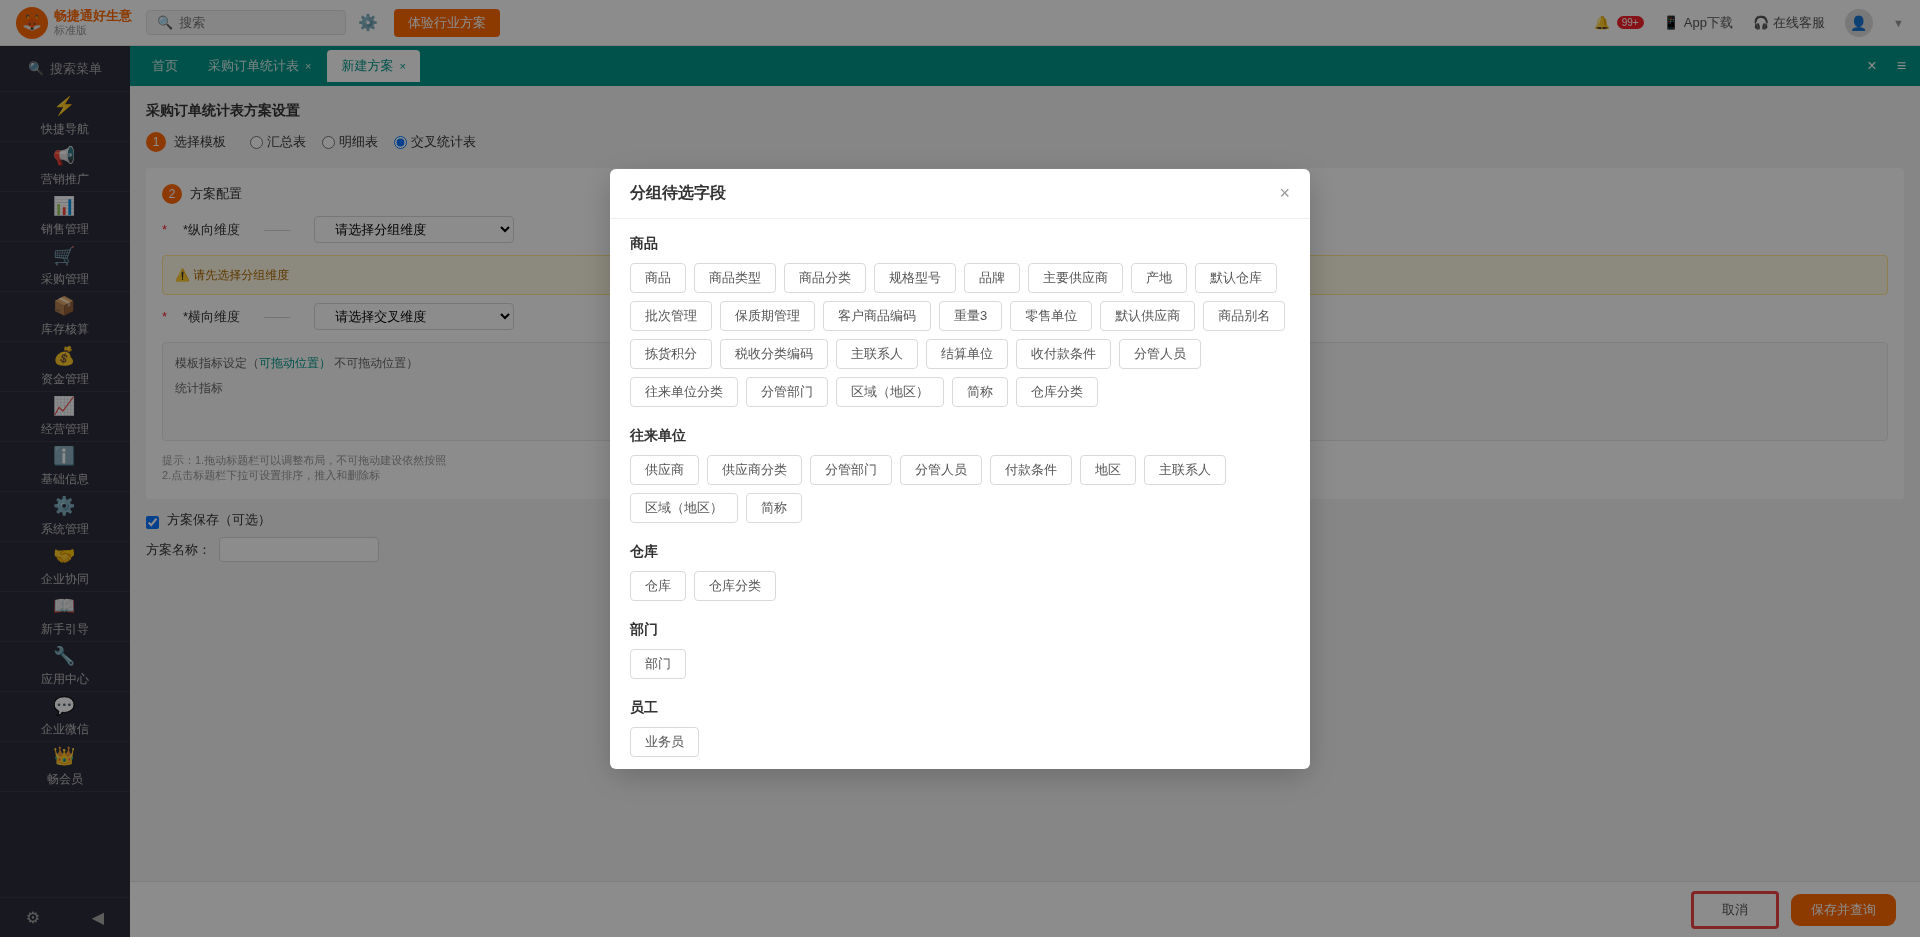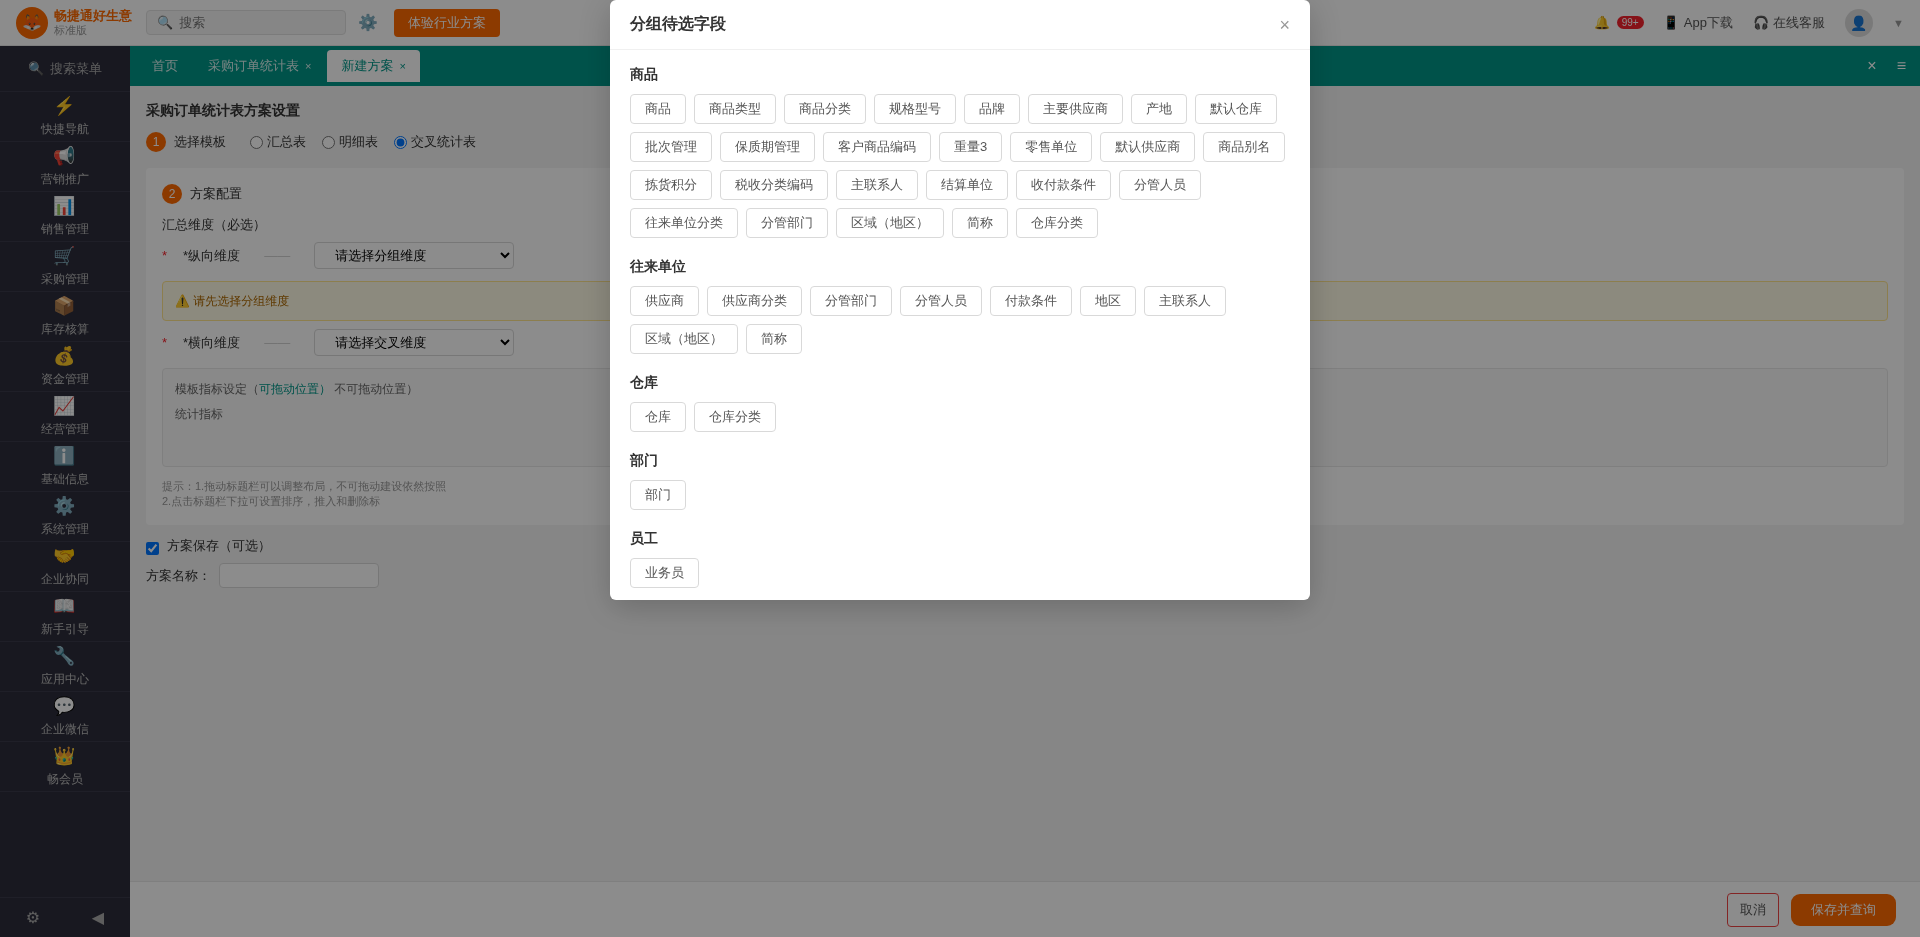--- a/index.html
+++ b/index.html
@@ -223,37 +223,37 @@
       position: fixed;
       bottom: 0; left: 130px; right: 0;
       height: 56px;
       background: #fff;
       border-top: 1px solid #e8e8e8;
       display: flex; align-items: center; justify-content: flex-end;
       padding: 0 24px; gap: 12px;
       z-index: 97;
     }
     .btn-cancel {
-      border: 1px solid #ef4444; background: #fff;
+      border: 3px solid #ef4444; background: #fff;
       color: #555; border-radius: 4px;
-      padding: 7px 12px; font-size: 13px; cursor: pointer;
+      padding: 7px 28px; font-size: 13px; cursor: pointer;
     }
     .btn-save {
       background: #ff6a00; color: white;
       border: none; border-radius: 9px;
       padding: 7px 20px; font-size: 13px; cursor: pointer;
     }
 
     
     .modal-overlay {
       position: fixed;
       top: 0; left: 0; right: 0; bottom: 0;
       background: rgba(0,0,0,0.45);
       z-index: 200;
-      display: flex; justify-content: center;
+      display: flex; align-items: center; justify-content: center;
     }
 
     
     .modal {
       background: #fff;
       border-radius: 6px;
       width: 700px;
       max-height: 600px;
       display: flex; flex-direction: column;
       box-shadow: 0 8px 32px rgba(0,0,0,0.2);
@@ -466,21 +466,20 @@
       </div>
     </div>
   </div>
 
   <div class="form-card">
     <div class="step">
       <div class="step-num">2</div>
       <span>方案配置</span>
     </div>
     <div style="margin-top:12px;">
-      <div style="margin-bottom:8px;font-size:13px;color:#333;">汇总维度（必选）</div>
       <div class="form-row">
         <span style="color:#f5222d;">*</span>
         <span>*纵向维度</span>
         <span style="margin:0 8px;color:#ccc;">——</span>
         <select class="form-select">
           <option value="请选择分组维度">请选择分组维度</option>
         </select>
       </div>
       <div style="height:40px;background:#fffbe6;border:1px solid #ffe58f;border-radius:4px;display:flex;align-items:center;padding:0 12px;font-size:12px;color:#ad6800;margin-bottom:8px;">
         ⚠️ 请先选择分组维度

